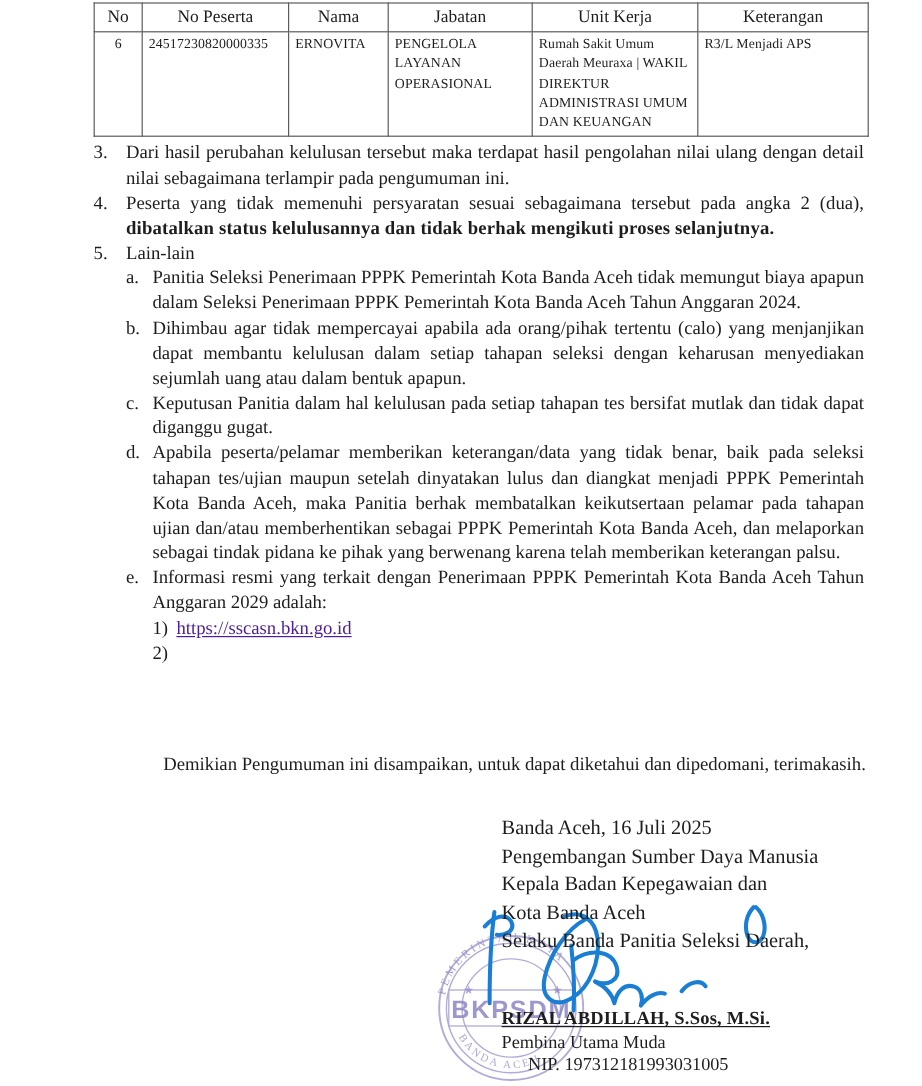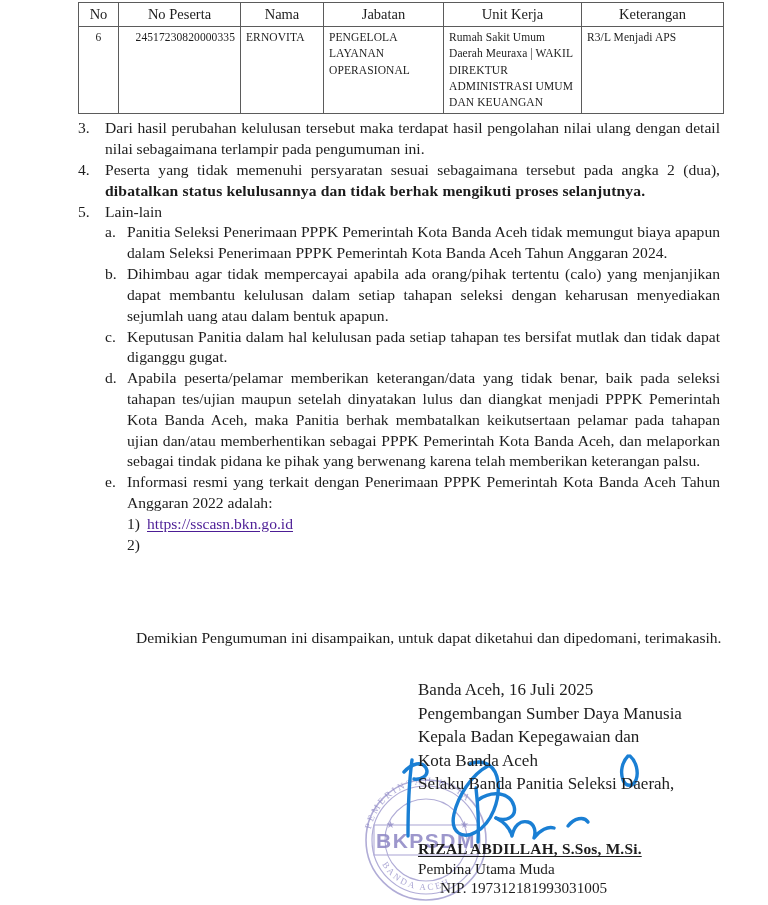--- a/index.html
+++ b/index.html
@@ -42,21 +42,21 @@
     font-size: 14.5px;
     line-height: 1.25;
     padding: 2px 4px 3px;
   }
   table.doc-table td {
     font-size: 11.5px;
     line-height: 1.42;
     letter-spacing: 0.1px;
   }
   td.c-no      { text-align: center; font-size: 12.5px; }
-  td.c-peserta { text-align: right; font-size: 12.5px; letter-spacing: 0.2px;}
+  td.c-peserta { text-align: left; font-size: 12.5px; letter-spacing: 0.2px;}
   td.c-nama    { text-align: left;  font-size: 11.5px; }
   .col-no      { width: 40px; }
   .col-peserta { width: 122px; }
   .col-nama    { width: 83px; }
   .col-jabatan { width: 120px; }
   .col-unit    { width: 138px; }
   .col-ket     { width: 142px; }
   .rowcell-tall { height: 78px; }
 
   
@@ -259,21 +259,21 @@
     <span>Keputusan Panitia dalam hal kelulusan pada setiap tahapan tes bersifat mutlak dan tidak dapat diganggu gugat.</span>
   </div>
 
   <div class="lvl2">
     <span class="marker">d.</span>
     <span>Apabila peserta/pelamar memberikan keterangan/data yang tidak benar, baik pada seleksi tahapan tes/ujian maupun setelah dinyatakan lulus dan diangkat menjadi PPPK Pemerintah Kota Banda Aceh, maka Panitia berhak membatalkan keikutsertaan pelamar pada tahapan ujian dan/atau memberhentikan sebagai PPPK Pemerintah Kota Banda Aceh, dan melaporkan sebagai tindak pidana ke pihak yang berwenang karena telah memberikan keterangan palsu.</span>
   </div>
 
   <div class="lvl2">
     <span class="marker">e.</span>
-    <span>Informasi resmi yang terkait dengan Penerimaan PPPK Pemerintah Kota Banda Aceh Tahun Anggaran 2022 adalah:</span>
+    <span>Informasi resmi yang terkait dengan Penerimaan PPPK Pemerintah Kota Banda Aceh Tahun Anggaran 2029 adalah:</span>
   </div>
 
   <div class="lvl3">
     <span class="marker">1)</span>
     <a class="doclink" href="#">https://sscasn.bkn.go.id</a>
   </div>
 
   <div class="lvl3">
     <span class="marker">2)</span>
   </div>

